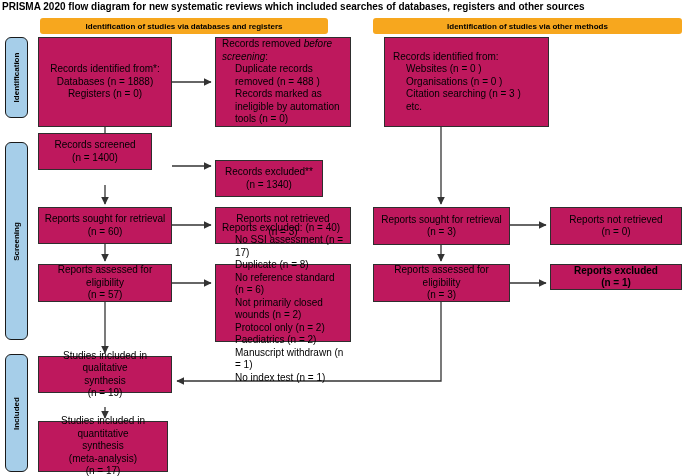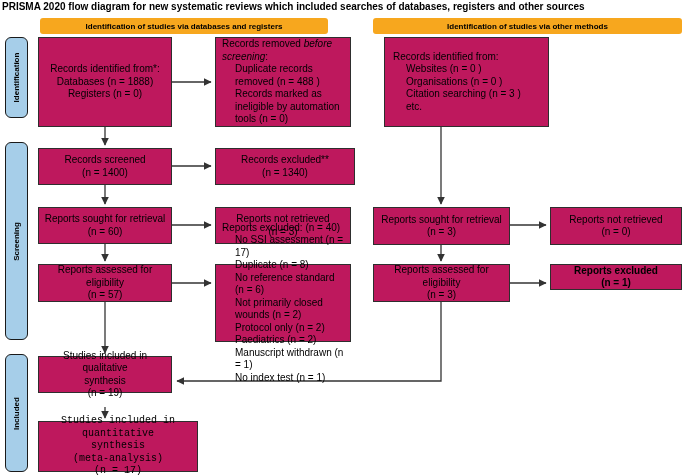--- a/index.html
+++ b/index.html
@@ -88,25 +88,25 @@
   </div>
 
   <div class="box leftalign" style="left:373px;top:37px;width:165px;height:90px;padding-left:8px;margin-left:11px;">
     <div>Records identified from:</div>
     <div class="ind">Websites (n = 0 )</div>
     <div class="ind">Organisations (n = 0 )</div>
     <div class="ind">Citation searching (n = 3 )</div>
     <div class="ind">etc.</div>
   </div>
 
-  <div class="box center" style="left:38px;top:148px;width:134px;height:37px;">
+  <div class="box center" style="left:38px;top:133px;width:114px;height:37px;">
     <div>Records screened</div>
     <div>(n = 1400)</div>
   </div>
-  <div class="box center" style="left:215px;top:148px;width:140px;height:37px;">
+  <div class="box center" style="left:215px;top:160px;width:108px;height:37px;">
     <div>Records excluded**</div>
     <div>(n = 1340)</div>
   </div>
 
   <div class="box center" style="left:38px;top:207px;width:134px;height:37px;">
     <div>Reports sought for retrieval</div>
     <div>(n = 60)</div>
   </div>
   <div class="box center" style="left:215px;top:207px;width:136px;height:37px;">
     <div>Reports not retrieved</div>
@@ -143,20 +143,20 @@
   <div class="box center" style="left:550px;top:264px;width:132px;height:26px;font-weight:bold;">
     <div>Reports excluded</div>
     <div>(n = 1)</div>
   </div>
 
   <div class="box center" style="left:38px;top:356px;width:134px;height:37px;">
     <div>Studies included in qualitative</div>
     <div>synthesis</div>
     <div>(n = 19)</div>
   </div>
-  <div class="box center" style="left:38px;top:421px;width:160px;height:51px;font-family:Liberation Mono, monospace;">
+  <div class="box center" style="left:38px;top:421px;width:130px;height:51px;">
     <div>Studies included in quantitative</div>
     <div>synthesis</div>
     <div>(meta-analysis)</div>
     <div>(n = 17)</div>
   </div>
 
 </div>
 
 </body></html>

